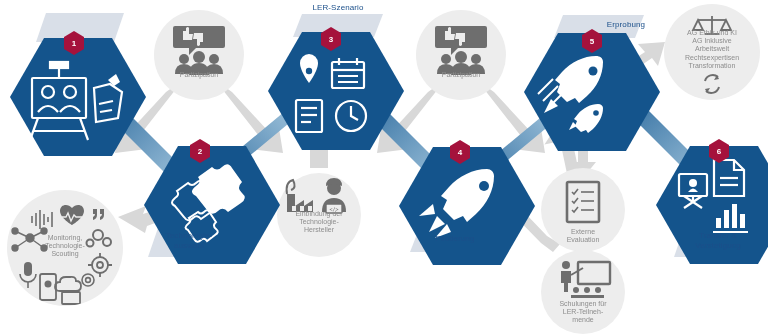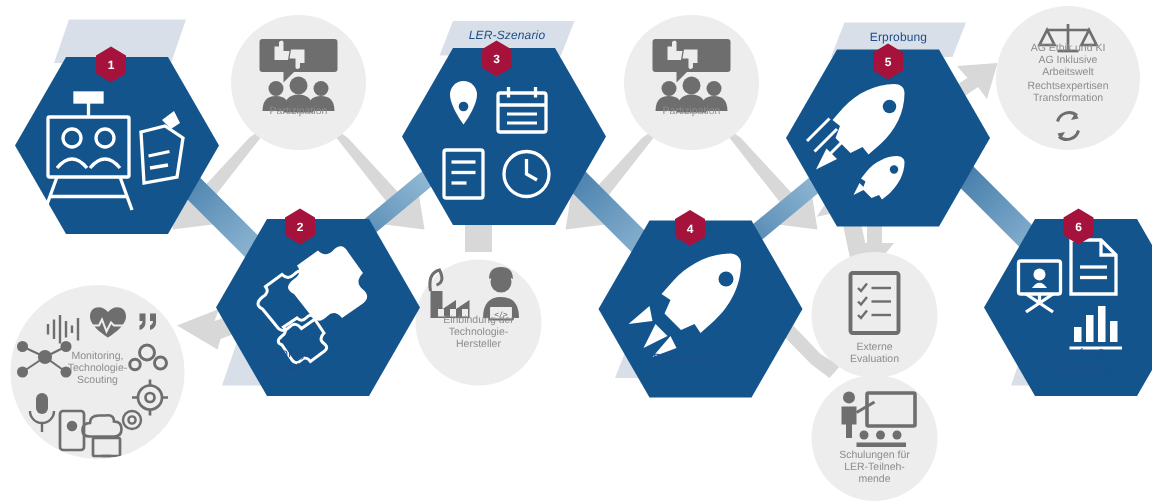--- a/index.html
+++ b/index.html
@@ -352,27 +352,27 @@
       <path d="M709 145 L719 139 L729 145 L729 157 L719 163 L709 157 Z" fill="#a5123c"></path>
       <text class="badge-num" x="719" y="154">6</text>
     </g>
   </g>
 </svg>
 
 <div class="lbl step-label" style="left:135px;top:231px;width:108px;">
   <div>Technologie-</div>
   <div>auswahl</div>
 </div>
-<div class="lbl step-label" style="left:284px;top:19px;width:108px;font-style:italic;">
+<div class="lbl step-label" style="left:284px;top:3px;width:108px;">
   <div>LER-Szenario</div>
 </div>
 <div class="lbl step-label" style="left:401px;top:234px;width:108px;">
   <div>Pilotierung</div>
 </div>
-<div class="lbl step-label" style="left:545px;top:20px;width:108px;">
+<div class="lbl step-label" style="left:572px;top:20px;width:108px;">
   <div>Erprobung</div>
 </div>
 <div class="lbl step-label" style="left:664px;top:231px;width:108px;">
   <div>Transfer &amp;</div>
   <div>Verstetigung</div>
 </div>
 
 <div class="lbl circle-label" style="left:25px;top:234px;width:80px;">
   <div>Monitoring,</div>
   <div>Technologie-</div>

